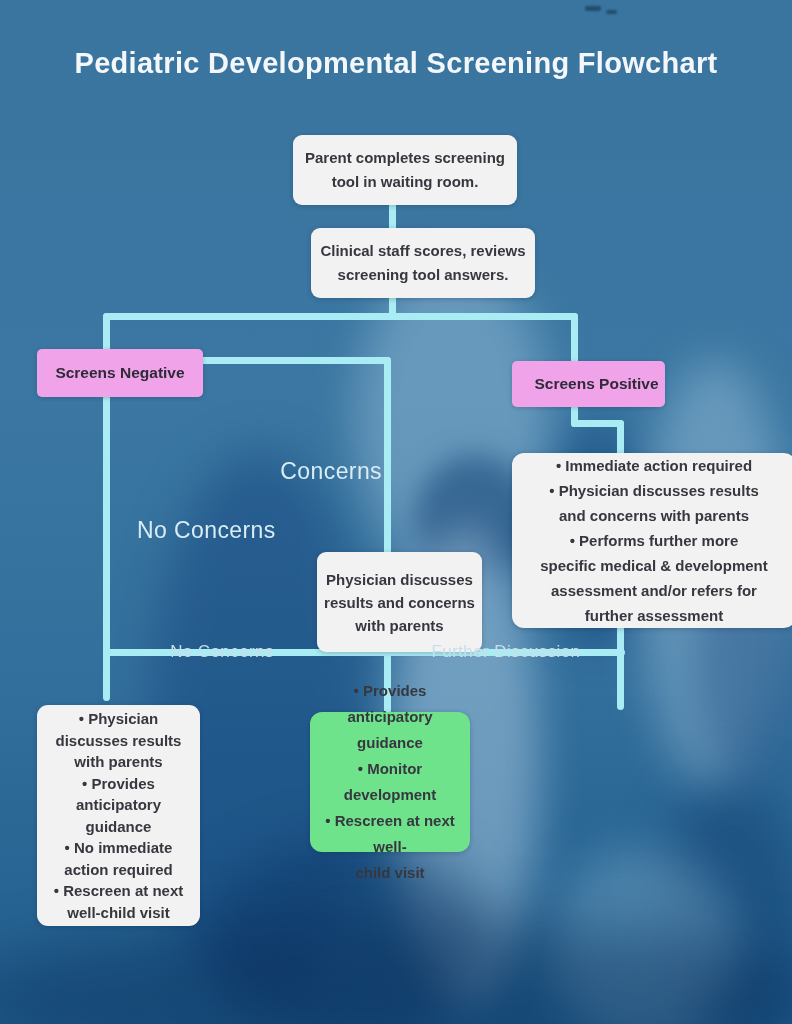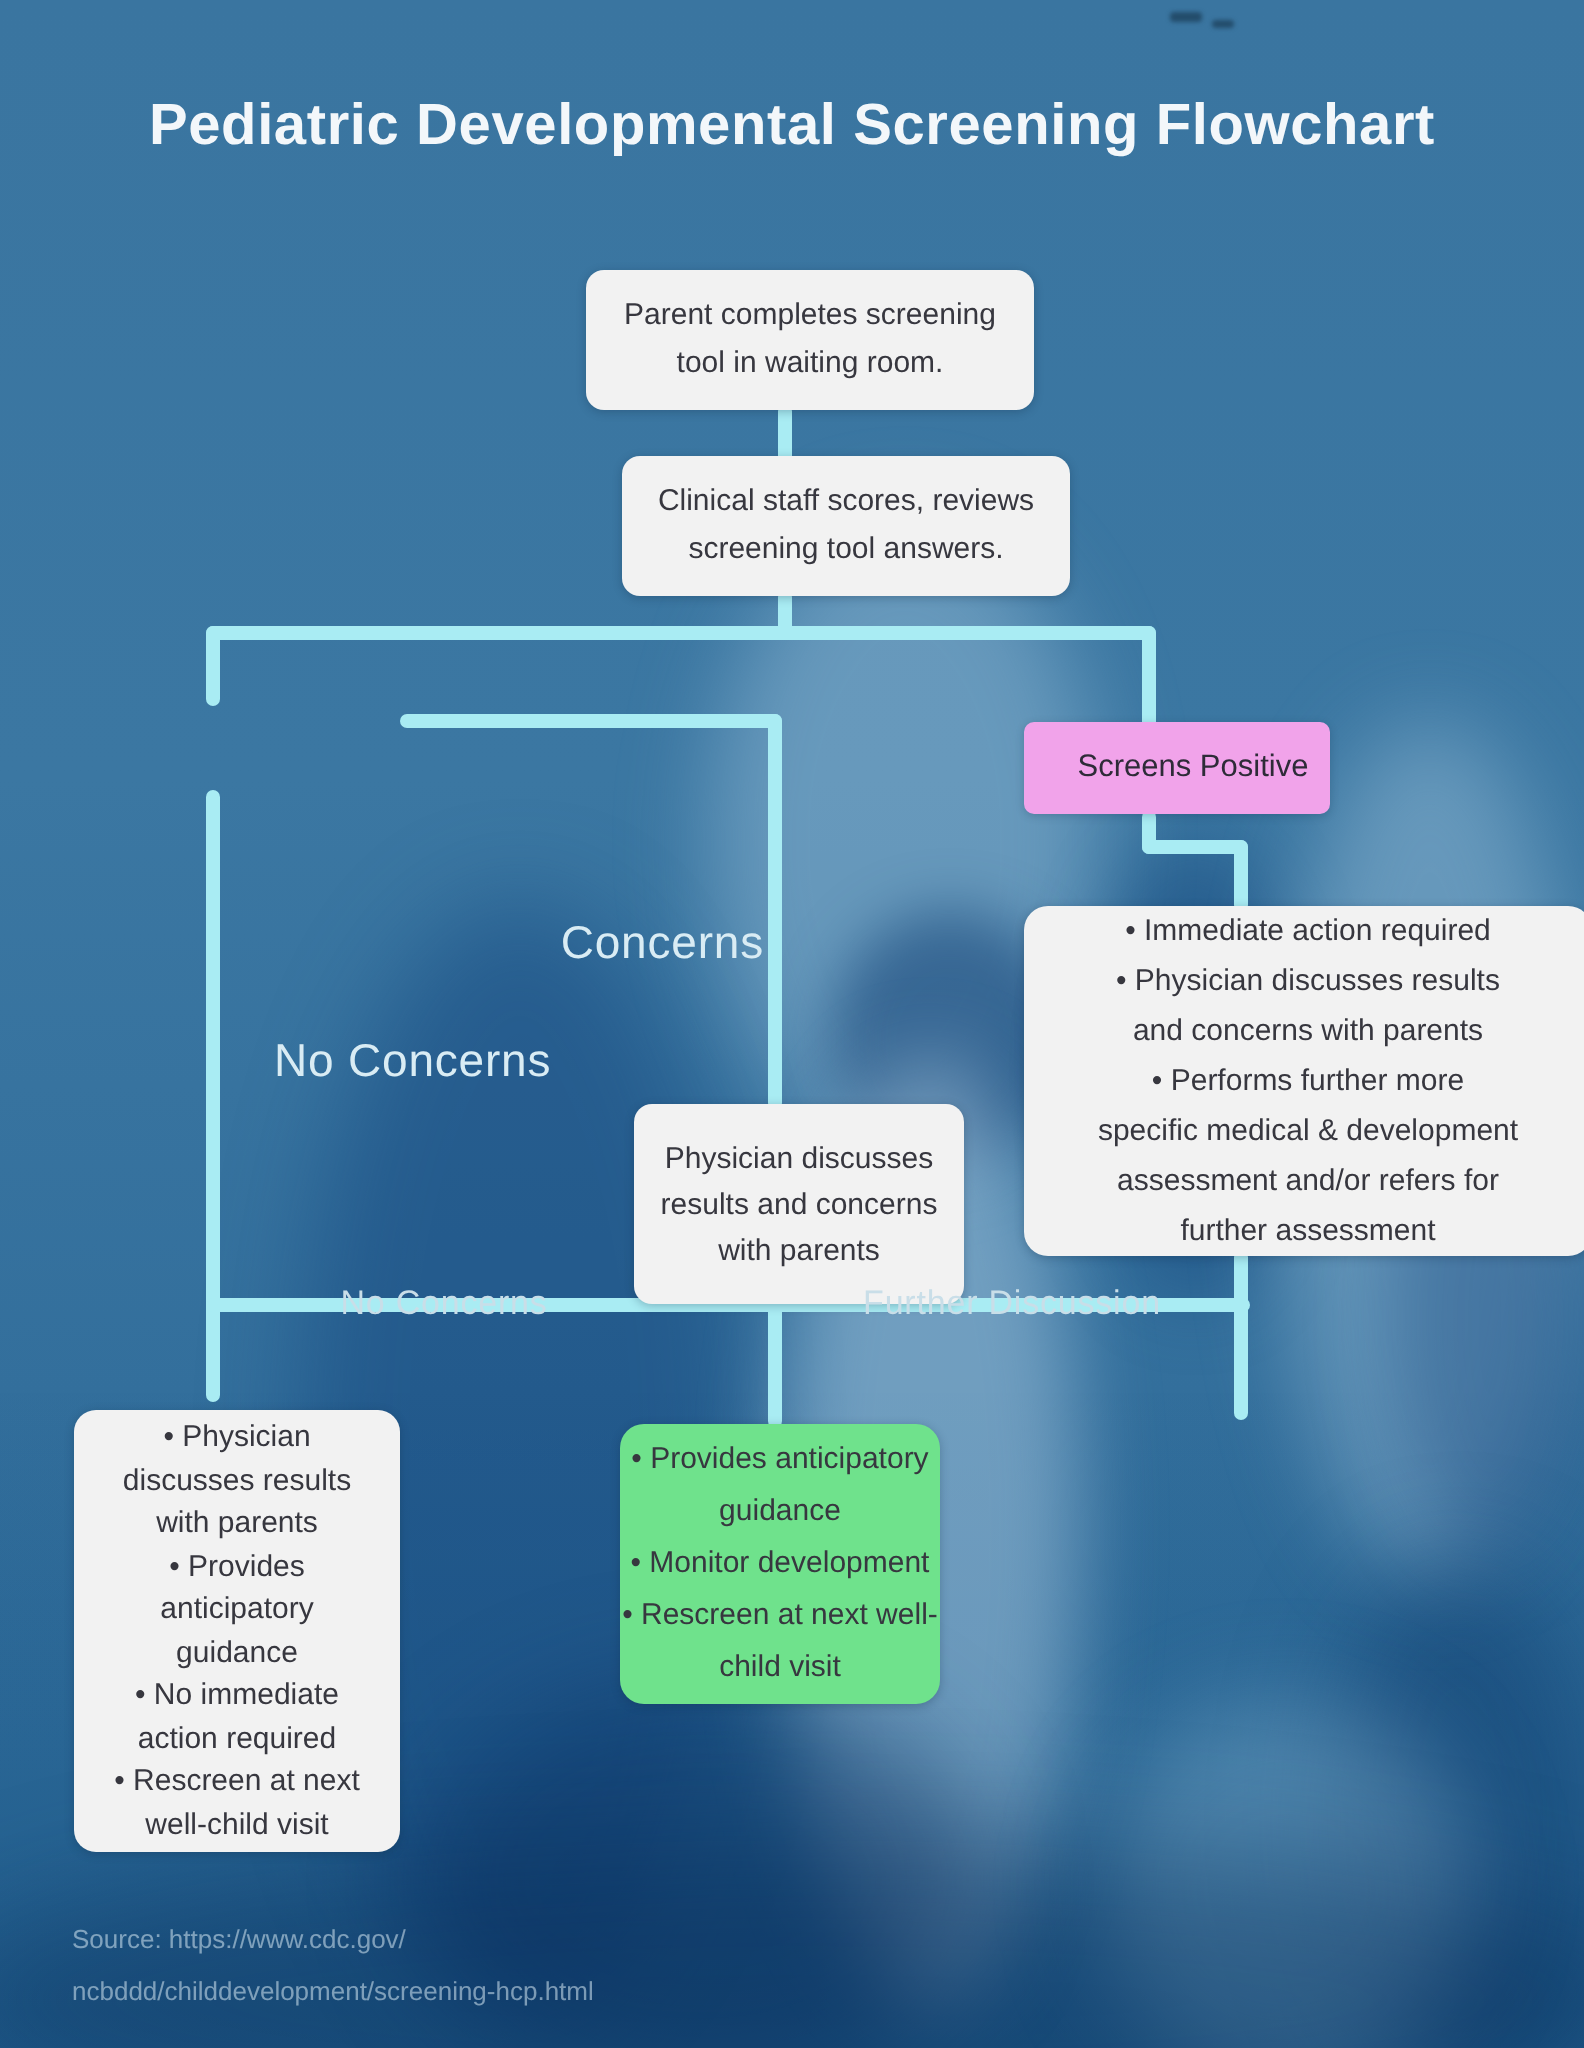--- a/index.html
+++ b/index.html
@@ -28,20 +28,21 @@
   .m2{left:606px;top:10px;width:11px;height:4px;}
 
   
   .line{position:absolute;background:#a9ecf3;border-radius:3.5px;z-index:2;}
 
   
   .fbox{
     position:absolute;display:flex;align-items:center;justify-content:center;
     text-align:center;white-space:pre-line;z-index:3;color:#37373f;
     box-sizing:border-box;
+    font-weight:bold;
   }
   .white{background:#f2f2f2;border-radius:9px;box-shadow:0 1px 5px rgba(15,40,65,.28);}
   .pink {background:#f1a3ea;border-radius:5px;color:#2e2b38;box-shadow:0 1px 4px rgba(15,40,65,.22);}
   .green{background:#6fe28c;border-radius:12px;box-shadow:0 1px 5px rgba(15,40,65,.28);}
 
   .b-parent  {left:293px;top:135px;width:224px;height:70px;font-size:15px;line-height:24px;}
   .b-clinical{left:311px;top:228px;width:224px;height:70px;font-size:15px;line-height:24px;}
   .b-neg     {left:37px; top:349px;width:166px;height:48px;font-size:15.5px;}
   .b-pos     {left:512px;top:361px;width:153px;height:46px;font-size:15.5px;padding-left:16px;}
   .b-phys    {left:317px;top:552px;width:165px;height:100px;font-size:15px;line-height:23px;}
@@ -102,20 +103,21 @@
   <div class="line" style="left:103px;top:649px;width:522px;height:7px;"></div>
   <div class="line" style="left:571px;top:405px;width:7px;height:22px;"></div>
   <div class="line" style="left:571px;top:420px;width:53px;height:7px;"></div>
   <div class="line" style="left:617px;top:420px;width:7px;height:36px;"></div>
   <div class="line" style="left:617px;top:625px;width:7px;height:85px;"></div>
 
   <div class="fbox white b-parent">Parent completes screening
 tool in waiting room.</div>
   <div class="fbox white b-clinical">Clinical staff scores, reviews
 screening tool answers.</div>
+  <div class="fbox pink  b-neg">Screens Negative</div>
   <div class="fbox pink  b-pos">Screens Positive</div>
   <div class="fbox white b-phys">Physician discusses
 results and concerns
 with parents</div>
   <div class="fbox white b-posact">• Immediate action required
 • Physician discusses results
 and concerns with parents
 • Performs further more
 specific medical &amp; development
 assessment and/or refers for
@@ -134,16 +136,14 @@
 guidance
 • Monitor development
 • Rescreen at next well-
 child visit</div>
 
   <div class="cue cue-concerns">Concerns</div>
   <div class="cue cue-noconcerns">No Concerns</div>
   <div class="cue cue-small cue-nc-small">No Concerns</div>
   <div class="cue cue-small cue-further">Further Discussion</div>
 
-  <div class="source">Source: https://www.cdc.gov/
-ncbddd/childdevelopment/screening-hcp.html</div>
 
 </div>
 
 </body></html>

